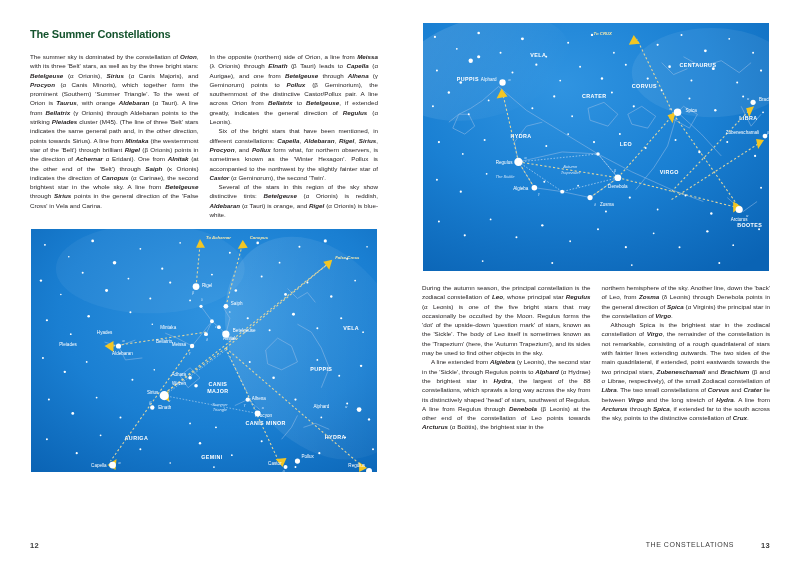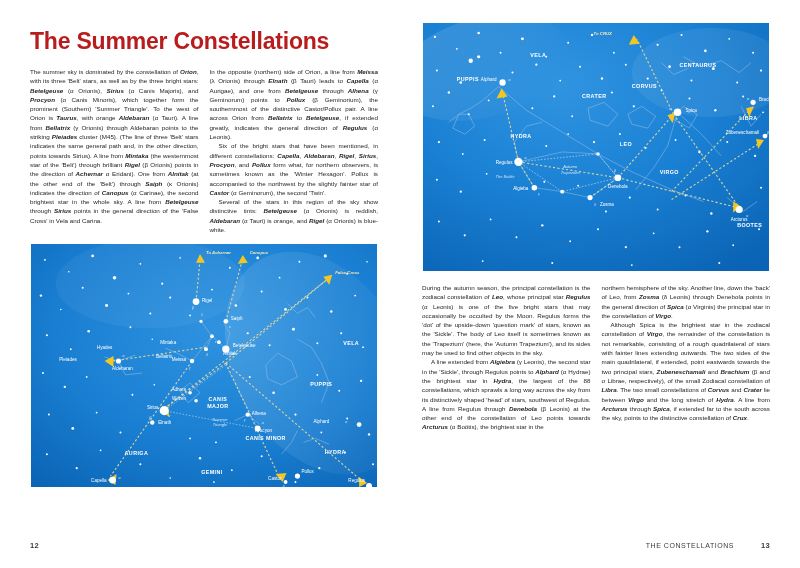--- a/index.html
+++ b/index.html
@@ -17,23 +17,23 @@
   }
   .page {
     position: relative;
     width: 400px; height: 568px;
     padding: 22px 26px 0 26px;
   }
   .page.left { padding-left: 30px; padding-right: 22px; }
   .page.right { padding-left: 22px; padding-right: 30px; }
 
   h1.page-title {
-    font-size: 23px;
+    font-size: 11px;
     font-weight: bold;
-    color: #b91c1c;
+    color: #14532d;
     margin: 6px 0 12px 0;
     letter-spacing: -0.2px;
   }
 
   .cols {
     display: flex;
     gap: 11px;
   }
   .col {
     width: 50%;
@@ -61,21 +61,21 @@
 
   .footer {
     position: absolute;
     bottom: 18px;
     font-size: 7.5px;
     color: #3b3b3b;
     font-weight: bold;
     letter-spacing: 0.3px;
   }
   .footer.pg-left { left: 30px; }
-  .footer.pg-right { right: 30px; display: flex; gap: 27px; align-items: center; }
+  .footer.pg-right { right: 30px; display: flex; gap: 27px; align-items: flex-start; }
   .footer .sect { font-weight: normal; letter-spacing: 0.55px; font-size: 7px; }
 
   .gutter {
     position: absolute;
     left: 400px; top: 0; bottom: 0;
     width: 1px;
     background: transparent;
   }
 </style>
 </head>

